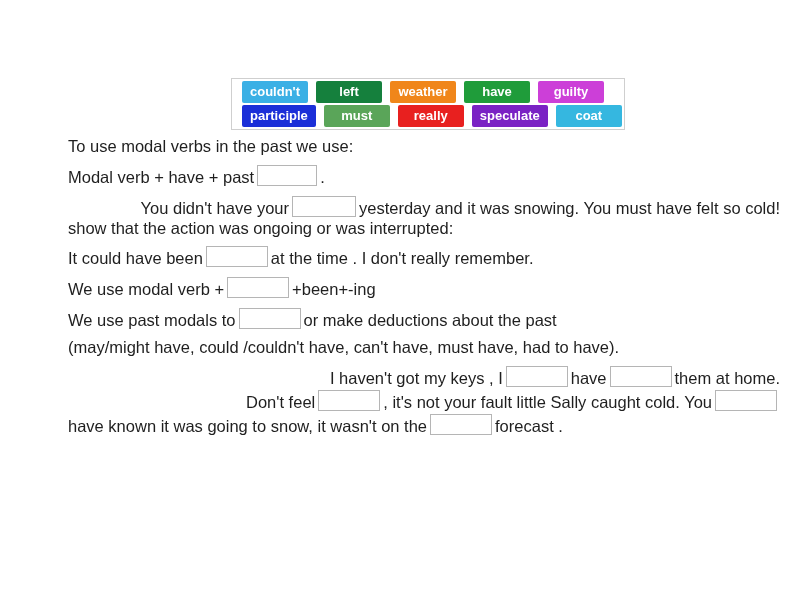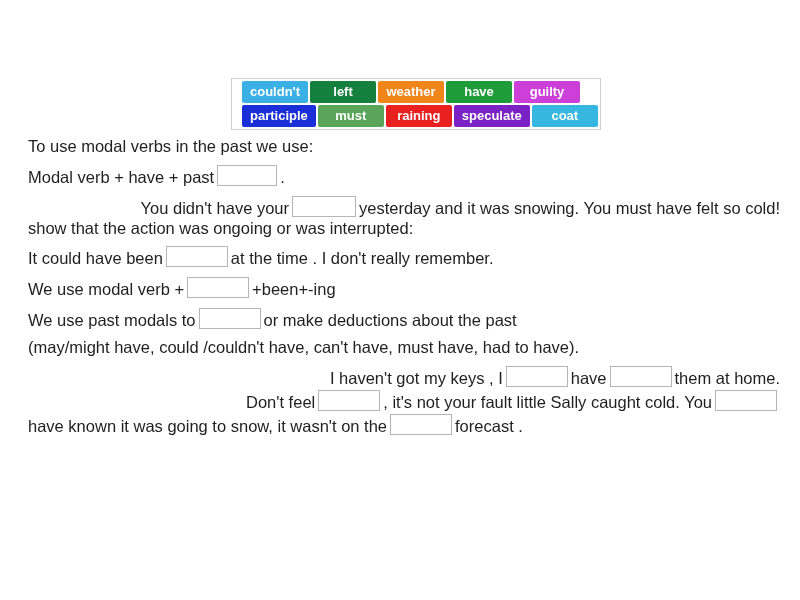--- a/index.html
+++ b/index.html
@@ -27,21 +27,21 @@
     top: 78px;
     border: 1px solid #cfcfcf;
     background: #ffffff;
     padding: 2px 2px;
     display: flex;
     flex-direction: column;
     gap: 2px;
   }
   .wb-row {
     display: flex;
-    gap: 2px;
+    gap: 8px;
     padding-left: 8px;
   }
   .chip {
     height: 22px;
     line-height: 22px;
     min-width: 66px;
     padding: 0 8px;
     color: #ffffff;
     font-size: 13px;
     font-weight: bold;
@@ -58,20 +58,21 @@
     left: 28px;
     top: 138px;
     width: 752px;
     font-size: 16.5px;
     line-height: 1.0;
     color: #1f1f1f;
   }
   .line {
     margin-bottom: 10px;
     white-space: nowrap;
+    margin-left: 40px;
   }
   .line.tight {
     margin-bottom: 3px;
     text-align: right;
   }
   .blank {
     display: inline-block;
     width: 58px;
     height: 19px;
     border: 1px solid #b5b5b5;
@@ -92,21 +93,21 @@
     <div class="wb-row">
       <div class="chip" style="background:#3bb0e5">couldn't</div>
       <div class="chip" style="background:#15803d">left</div>
       <div class="chip" style="background:#f0861a">weather</div>
       <div class="chip" style="background:#1f9c3a">have</div>
       <div class="chip" style="background:#cc3fd8">guilty</div>
     </div>
     <div class="wb-row">
       <div class="chip" style="background:#1b2fd8">participle</div>
       <div class="chip" style="background:#5aa559">must</div>
-      <div class="chip" style="background:#e8201f">raining</div>
+      <div class="chip" style="background:#e8201f">really</div>
       <div class="chip" style="background:#7a22c4">speculate</div>
       <div class="chip" style="background:#35b7e0">coat</div>
     </div>
   </div>
 
   <div class="content">
 
     <div class="line">
       <span>To use modal verbs in the past we use:</span>
     </div>

